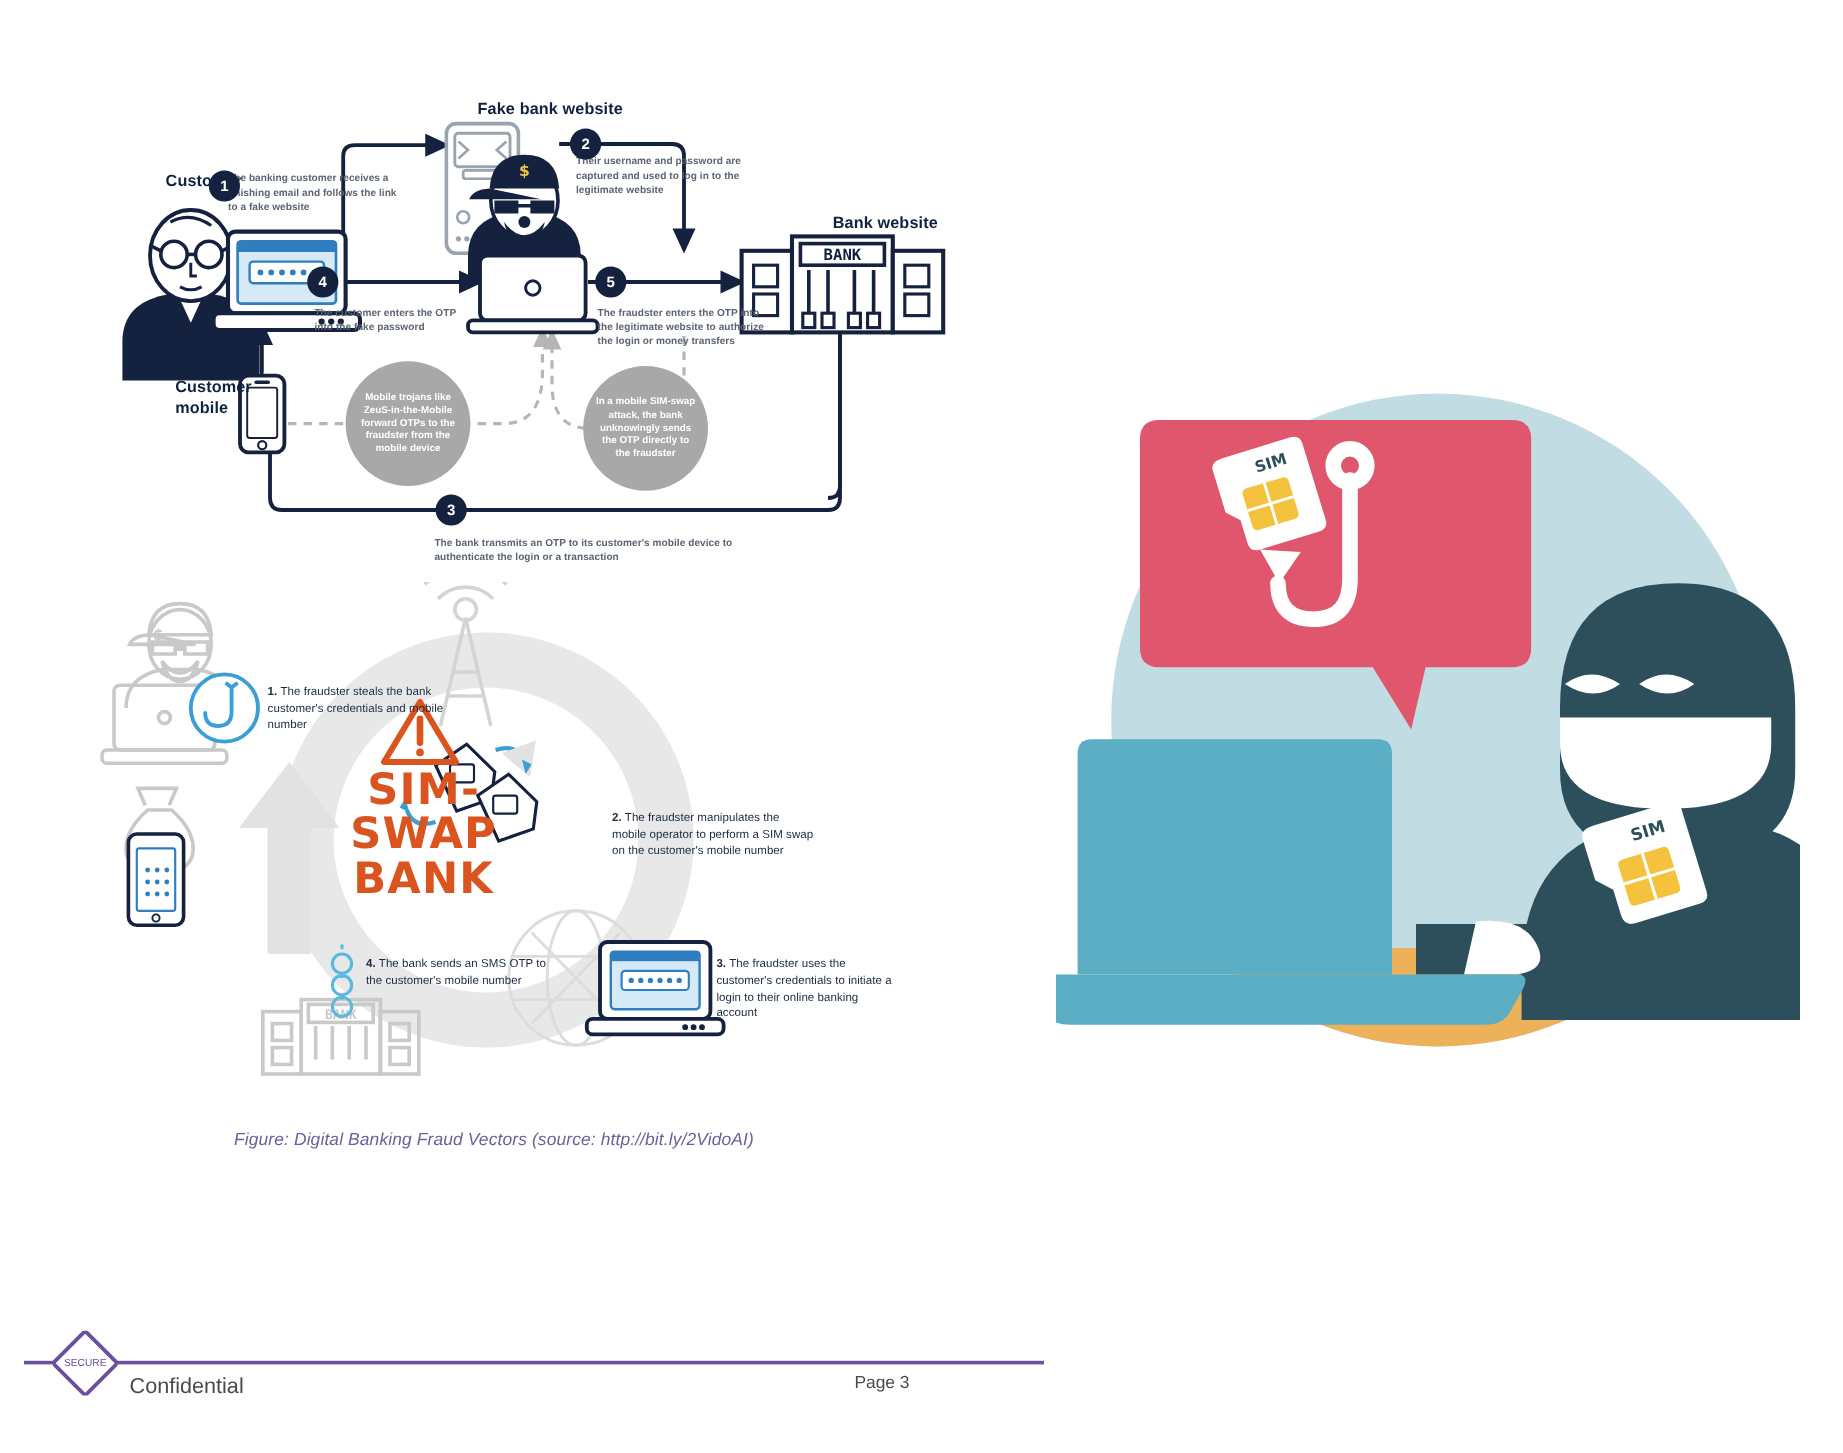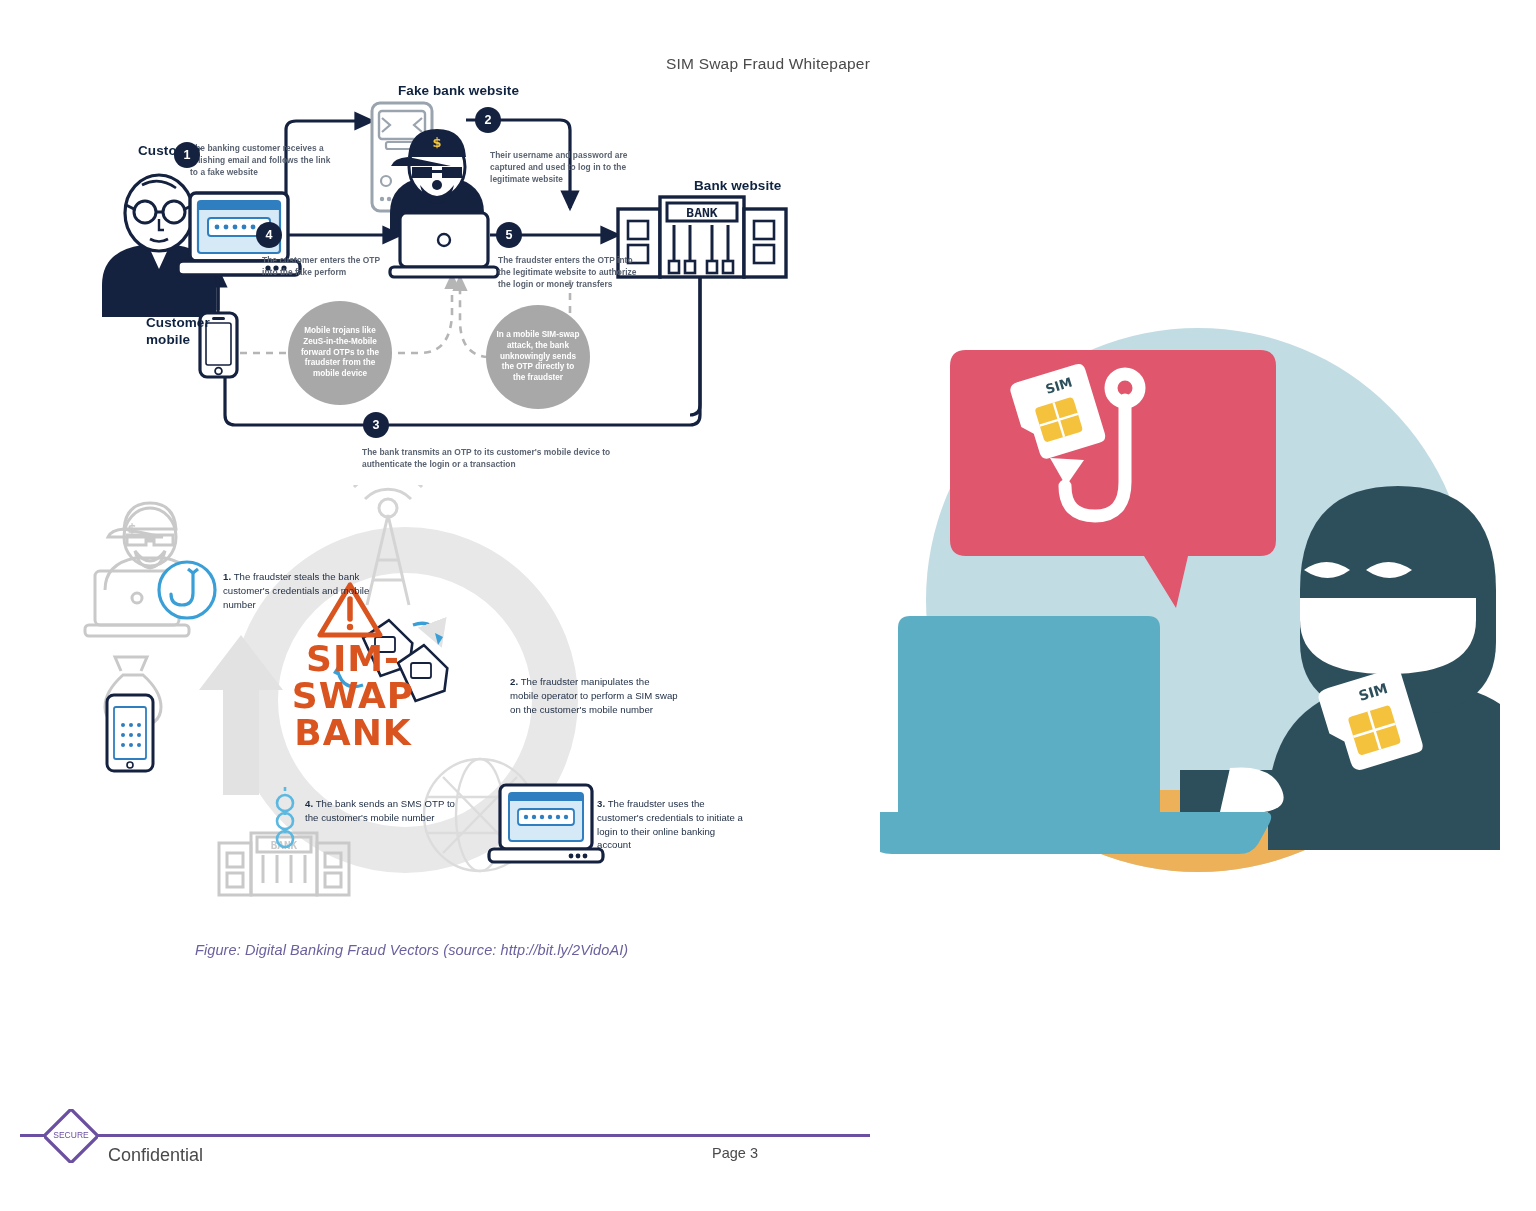--- a/index.html
+++ b/index.html
@@ -80,21 +80,20 @@
   .footer-right {
     position:absolute; left:712px; top:1145px;
     font-size:14.5px; color:#4a4a4a;
   }
 </style>
 </head>
 <body>
 
 <div class="page">
 
-  <div class="doc-header">SIM Swap Fraud Whitepaper</div>
 
   <div class="figure-area">
 
     <div class="flow">
 
       <svg width="720" height="420" viewBox="0 0 720 420">
         <defs>
           <marker id="ah" markerWidth="7" markerHeight="7" refX="5.5" refY="3" orient="auto">
             <path d="M0,0 L6.5,3 L0,6 z" fill="#14213f"></path>
           </marker>
@@ -239,23 +238,23 @@
       <div class="lbl" style="left:272px;top:-2px;">Fake bank website</div>
       <div class="lbl" style="left:568px;top:93px;">Bank website</div>
 
       <div class="stepnum" style="left:84px;top:57px;">1</div>
       <div class="stepnum" style="left:385px;top:22px;">2</div>
       <div class="stepnum" style="left:273px;top:327px;">3</div>
       <div class="stepnum" style="left:166px;top:137px;">4</div>
       <div class="stepnum" style="left:406px;top:137px;">5</div>
 
       <div class="note" style="left:100px;top:58px;width:150px;">The banking customer receives a phishing email and follows the link to a fake website</div>
-      <div class="note" style="left:390px;top:65px;width:150px;margin-left:10px;">Their username and password are captured and used to log in to the legitimate website</div>
+      <div class="note" style="left:390px;top:44px;width:150px;">Their username and password are captured and used to log in to the legitimate website</div>
       <div class="note" style="left:272px;top:362px;width:250px;">The bank transmits an OTP to its customer's mobile device to authenticate the login or a transaction</div>
-      <div class="note" style="left:172px;top:170px;width:128px;">The customer enters the OTP into the fake perform</div>
+      <div class="note" style="left:172px;top:170px;width:128px;">The customer enters the OTP into the fake password</div>
       <div class="note" style="left:408px;top:170px;width:140px;">The fraudster enters the OTP into the legitimate website to authorize the login or money transfers</div>
 
       <div class="bubble" style="left:198px;top:216px;width:104px;height:104px;">Mobile trojans like ZeuS-in-the-Mobile forward OTPs to the fraudster from the mobile device</div>
       <div class="bubble" style="left:396px;top:220px;width:104px;height:104px;">In a mobile SIM-swap attack, the bank unknowingly sends the OTP directly to the fraudster</div>
     </div>
 
     <div class="cycle">
       <svg width="740" height="440" viewBox="0 0 740 440">
         <defs>
           <marker id="cyah" markerWidth="9" markerHeight="9" refX="4" refY="4.5" orient="auto">

